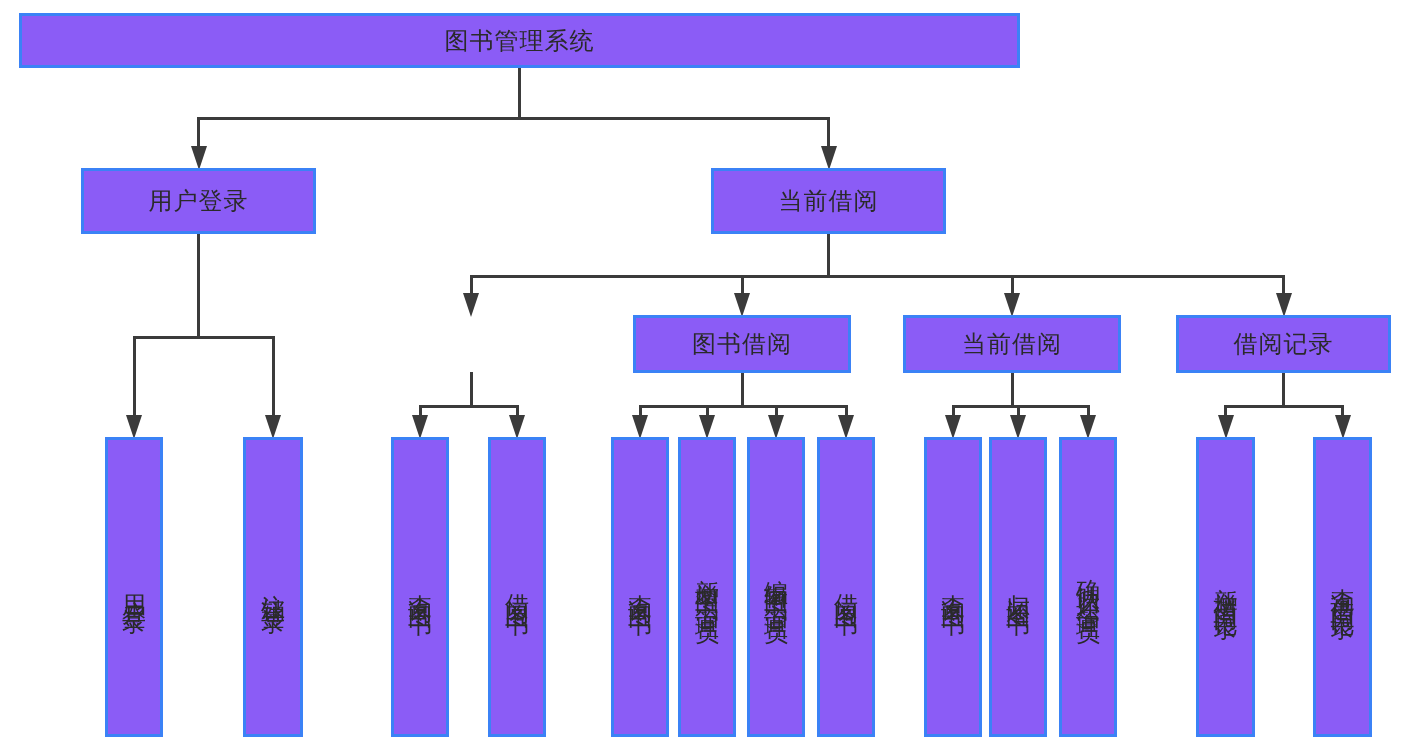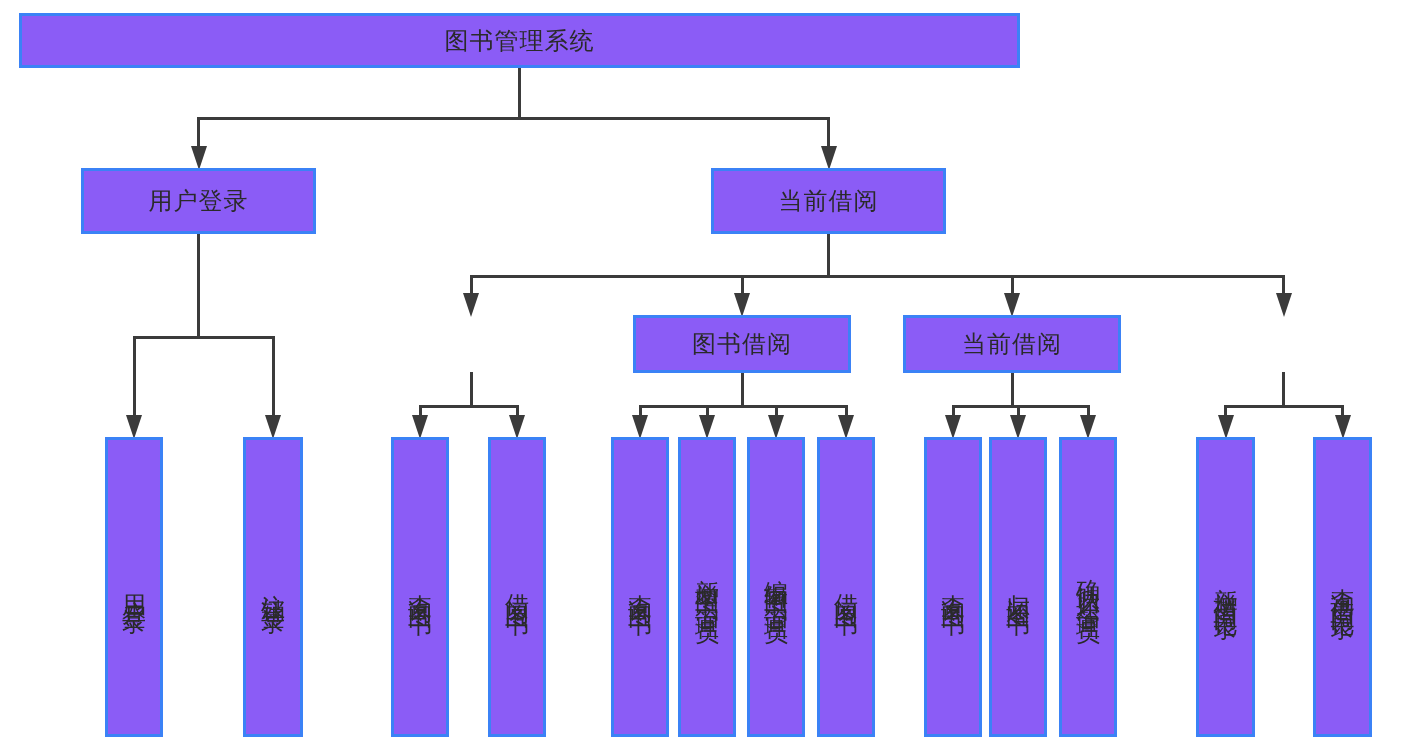--- a/index.html
+++ b/index.html
@@ -115,20 +115,21 @@
     <div class="cline" style="left: 1224px; top: 404.5px; width: 120px; height: 3px;"></div>
     <div class="cline" style="left: 1224px; top: 406px; width: 3px; height: 13px;"></div>
     <div class="arrowhead" style="left: 1217.5px; top: 415px;"></div>
     <div class="cline" style="left: 1341px; top: 406px; width: 3px; height: 13px;"></div>
     <div class="arrowhead" style="left: 1334.5px; top: 415px;"></div>
     <div class="node" style="left: 19px; top: 13px; width: 1001px; height: 55px;">图书管理系统</div>
     <div class="node" style="left: 81px; top: 168px; width: 235px; height: 66px;">用户登录</div>
     <div class="node" style="left: 711px; top: 168px; width: 235px; height: 66px;">当前借阅</div>
     <div class="node" style="left: 633px; top: 315px; width: 218px; height: 58px;">图书借阅</div>
     <div class="node" style="left: 903px; top: 315px; width: 218px; height: 58px;">当前借阅</div>
+    <div class="node" style="left: 1176px; top: 315px; width: 215px; height: 58px;">借阅记录</div>
     <div class="node v" style="left: 105px; top: 437px; width: 58px; height: 300px;">用户登录</div>
     <div class="node v" style="left: 243px; top: 437px; width: 60px; height: 300px;">注销登录</div>
     <div class="node v" style="left: 391px; top: 437px; width: 58px; height: 300px;">查询图书</div>
     <div class="node v" style="left: 488px; top: 437px; width: 58px; height: 300px;">借阅图书</div>
     <div class="node v" style="left: 611px; top: 437px; width: 58px; height: 300px;">查询图书</div>
     <div class="node v" style="left: 678px; top: 437px; width: 58px; height: 300px;">新增图书（管理员）</div>
     <div class="node v" style="left: 747px; top: 437px; width: 58px; height: 300px;">编辑图书（管理员）</div>
     <div class="node v" style="left: 817px; top: 437px; width: 58px; height: 300px;">借阅图书</div>
     <div class="node v" style="left: 924px; top: 437px; width: 58px; height: 300px;">查询图书</div>
     <div class="node v" style="left: 989px; top: 437px; width: 58px; height: 300px;">归还图书</div>

